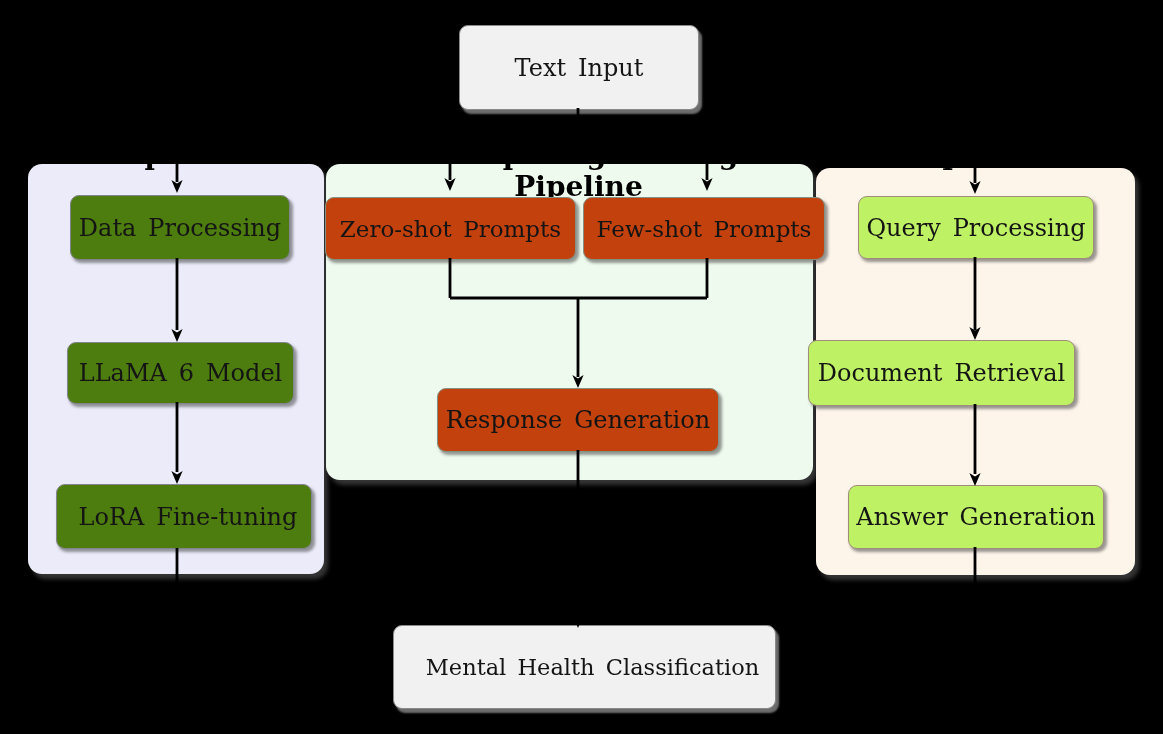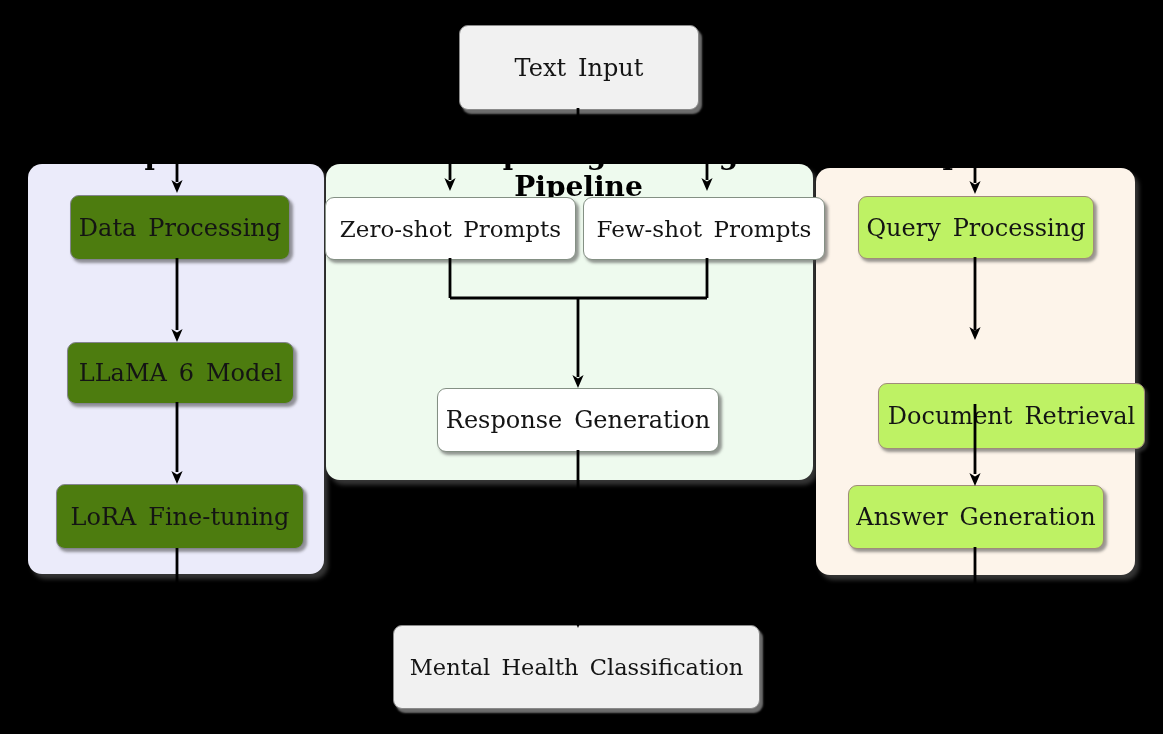--- a/index.html
+++ b/index.html
@@ -46,34 +46,34 @@
     display:flex;align-items:center;justify-content:center;
     border-radius:9px;
     font-size:24px;
     color:#141414;
     white-space:nowrap;
     word-spacing:0.18em;
     box-shadow:2.5px 3px 3px rgba(70,70,70,0.55);
   }
   .node.gray  {background:#f1f1f1;border:1.4px solid #8a8a8a;box-shadow:3px 4px 2px rgba(128,128,128,0.85);}
   .node.purple{background:#4d7c0f;border:1.4px solid #84848f;}
-  .node.green {background:#ffffff;border:1.4px solid #849084;}
+  .node.green {background:#c2410c;border:1.4px solid #849084;}
   .node.orange{background:#bef264;border:1.4px solid #a08c7a;}
 
   .node.text-input        {left:459px;top:25px; width:238px;height:83px;}
   .node.data-processing   {left:70px; top:195px;width:218px;height:63px;}
   .node.llama-model       {left:67px; top:342px;width:225px;height:60px;}
-  .node.lora-finetuning   {left:56px; top:484px;width:246px;height:63px;}
+  .node.lora-finetuning   {left:56px; top:484px;width:246px;height:63px;padding-left:8px;}
   .node.zero-shot         {left:325px;top:197px;width:249px;height:61px;font-size:23px;}
   .node.few-shot          {left:583px;top:197px;width:240px;height:61px;font-size:23px;justify-content:center;}
   .node.response-gen      {left:437px;top:388px;width:280px;height:62px;text-align:center;}
   .node.query-processing  {left:858px;top:196px;width:234px;height:61px;}
-  .node.document-retrieval{left:878px;top:340px;width:265px;height:64px;margin-top:43px;}
+  .node.document-retrieval{left:808px;top:340px;width:265px;height:64px;}
   .node.answer-gen        {left:848px;top:485px;width:254px;height:62px;}
-  .node.mental-health     {left:393px;top:625px;width:365px;height:82px;font-size:22.5px;}
+  .node.mental-health     {left:393px;top:625px;width:365px;height:82px;font-size:22.5px;padding-left:16px;}
 </style>
 </head>
 <body>
 
 <div class="canvas">
 
   <div class="panel purple"></div>
   <div class="panel green"></div>
   <div class="panel orange"></div>
 

